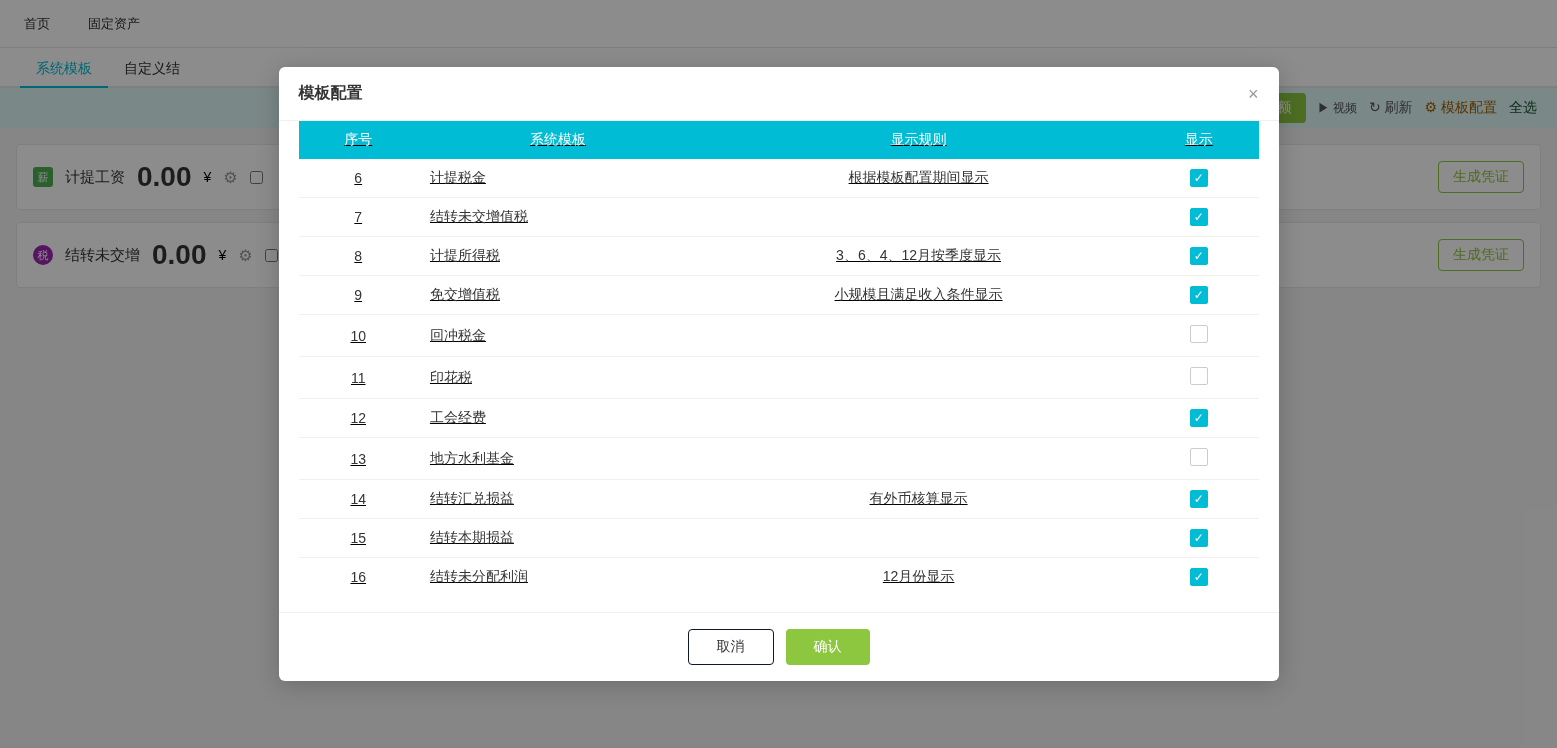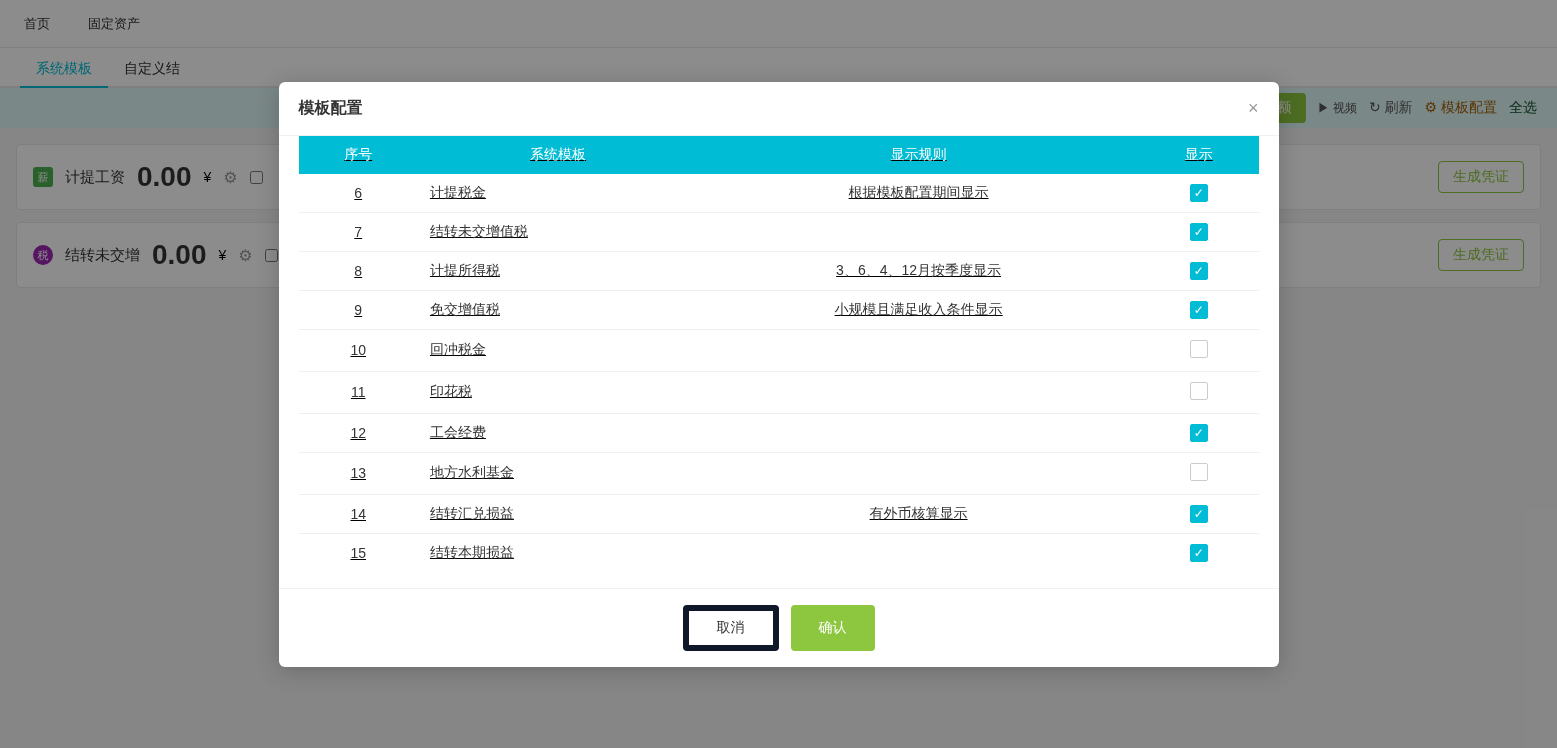--- a/index.html
+++ b/index.html
@@ -284,21 +284,21 @@
     .dialog-footer {
       display: flex;
       justify-content: center;
       gap: 12px;
       padding: 16px 20px;
       border-top: 1px solid #f0f0f0;
     }
 
     .btn-cancel {
       background: #fff;
-      border: 6px solid #0f172a;
+      border: 1px solid #0f172a;
       color: #333;
       border-radius: 4px;
       padding: 8px 28px;
       font-size: 14px;
       cursor: pointer;
     }
 
     .btn-confirm {
       background: #8dc63f;
       border: none;
@@ -461,20 +461,26 @@
               <td>结转汇兑损益</td>
               <td>有外币核算显示</td>
               <td style="text-align: center;"><span class="cb-checked">✓</span></td>
             </tr>
             <tr>
               <td>15</td>
               <td>结转本期损益</td>
               <td></td>
               <td style="text-align: center;"><span class="cb-checked">✓</span></td>
             </tr>
+            <tr>
+              <td>16</td>
+              <td>结转未分配利润</td>
+              <td>12月份显示</td>
+              <td style="text-align: center;"><span class="cb-checked">✓</span></td>
+            </tr>
           </tbody>
       </table>
     </div>
 
     <div class="dialog-footer">
       <button class="btn-cancel">取消</button>
       <button class="btn-confirm">确认</button>
     </div>
   </div>
 </div>

